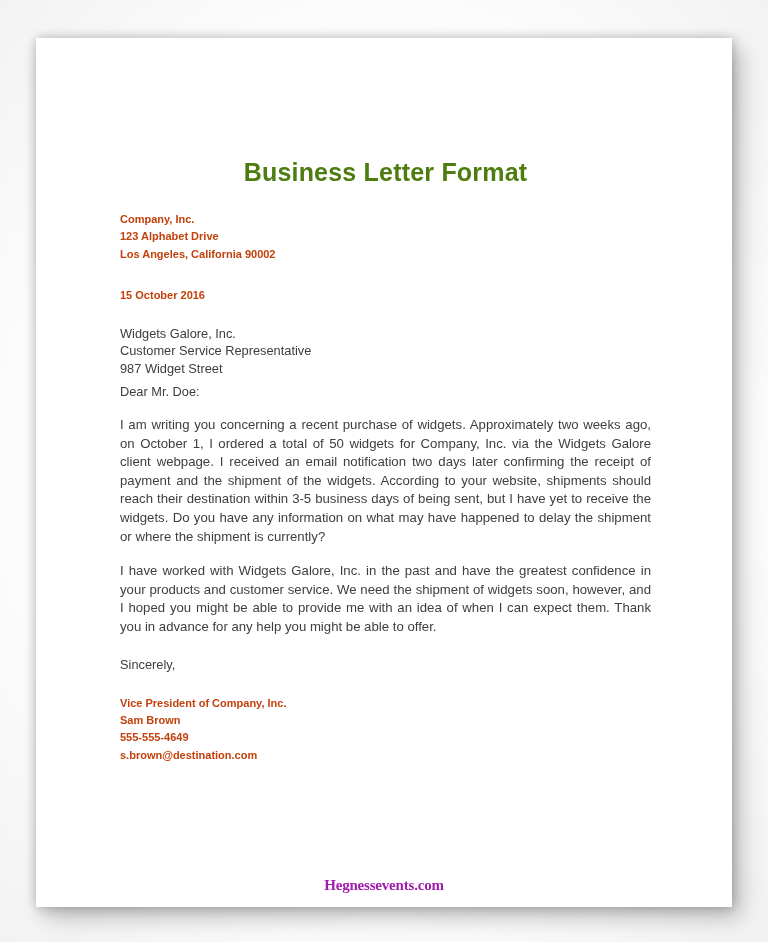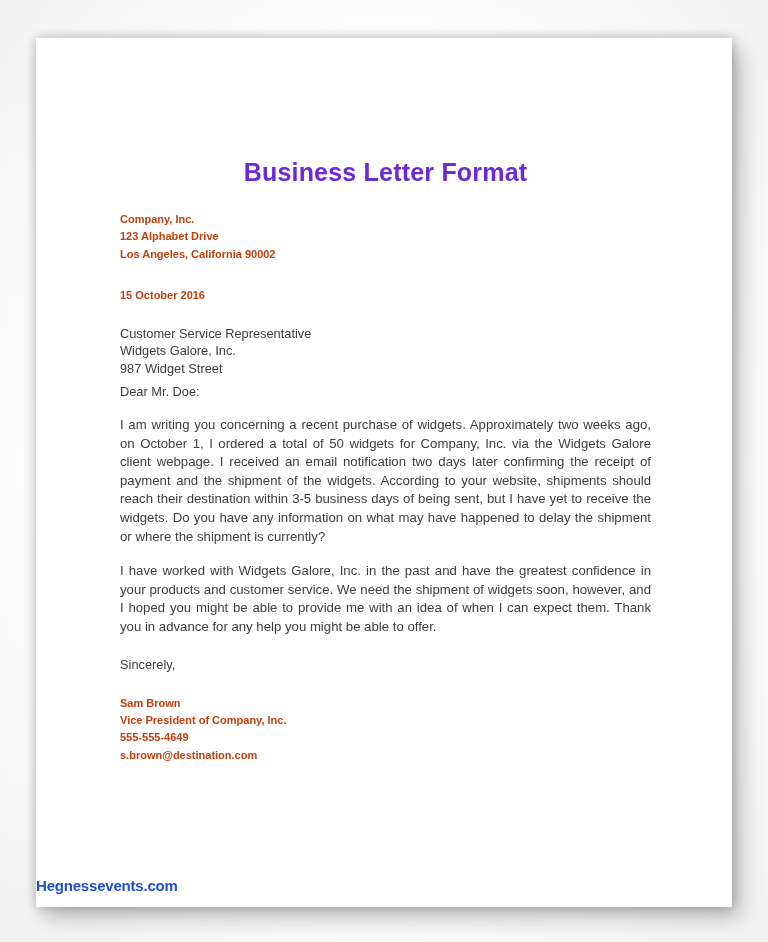--- a/index.html
+++ b/index.html
@@ -32,21 +32,21 @@
       12px 14px 28px rgba(0,0,0,0.10);
     padding: 0 81px 0 84px;
   }
 
   .title {
     padding-top: 118px;
     text-align: center;
     font-size: 25px;
     line-height: 32px;
     font-weight: bold;
-    color: #6d28d9;
+    color: #4d7c0f;
     letter-spacing: 0.2px;
   }
 
   .red-line {
     color: #c2410c;
     font-weight: bold;
     font-size: 11px;
     line-height: 17.3px;
   }
 
@@ -70,60 +70,61 @@
   }
 
   .closing   { margin-top: 19px; }
   .signature { margin-top: 22px; }
 
   .footer {
     position: absolute;
     left: 0;
     right: 0;
     bottom: 13px;
+    text-align: center;
     font-size: 15px;
     font-weight: bold;
-    color: #1d4ed8;
+    color: #a21caf;
     letter-spacing: -0.2px;
-    font-family: Liberation Sans, sans-serif;
+    font-family: Liberation Serif, serif;
   }
 </style>
 </head>
 <body>
 
 <div class="canvas">
   <div class="page">
 
     <div class="title">Business Letter Format</div>
 
     <div class="sender">
       <div class="red-line">Company, Inc.</div>
       <div class="red-line">123 Alphabet Drive</div>
       <div class="red-line">Los Angeles, California 90002</div>
     </div>
 
     <div class="date red-line">15 October 2016</div>
 
     <div class="recipient">
+      <div class="black-line">Widgets Galore, Inc.</div>
       <div class="black-line">Customer Service Representative</div>
-      <div class="black-line">Widgets Galore, Inc.</div>
       <div class="black-line">987 Widget Street</div>
     </div>
 
     <div class="salutation black-line">Dear Mr. Doe:</div>
 
     <div class="body-paragraph">I am writing you concerning a recent purchase of widgets. Approximately two weeks ago, on October 1, I ordered a total of 50 widgets for Company, Inc. via the Widgets Galore client webpage. I received an email notification two days later confirming the receipt of payment and the shipment of the widgets. According to your website, shipments should reach their destination within 3-5 business days of being sent, but I have yet to receive the widgets. Do you have any information on what may have happened to delay the shipment or where the shipment is currently?</div>
 
     <div class="body-paragraph">I have worked with Widgets Galore, Inc. in the past and have the greatest confidence in your products and customer service. We need the shipment of widgets soon, however, and I hoped you might be able to provide me with an idea of when I can expect them. Thank you in advance for any help you might be able to offer.</div>
 
     <div class="closing black-line">Sincerely,</div>
 
     <div class="signature">
+      <div class="red-line">Vice President of Company, Inc.</div>
       <div class="red-line">Sam Brown</div>
-      <div class="red-line">Vice President of Company, Inc.</div>
       <div class="red-line">555-555-4649</div>
       <div class="red-line">s.brown@destination.com</div>
     </div>
 
     <div class="footer">Hegnessevents.com</div>
 
   </div>
 </div>
 
 </body></html>

